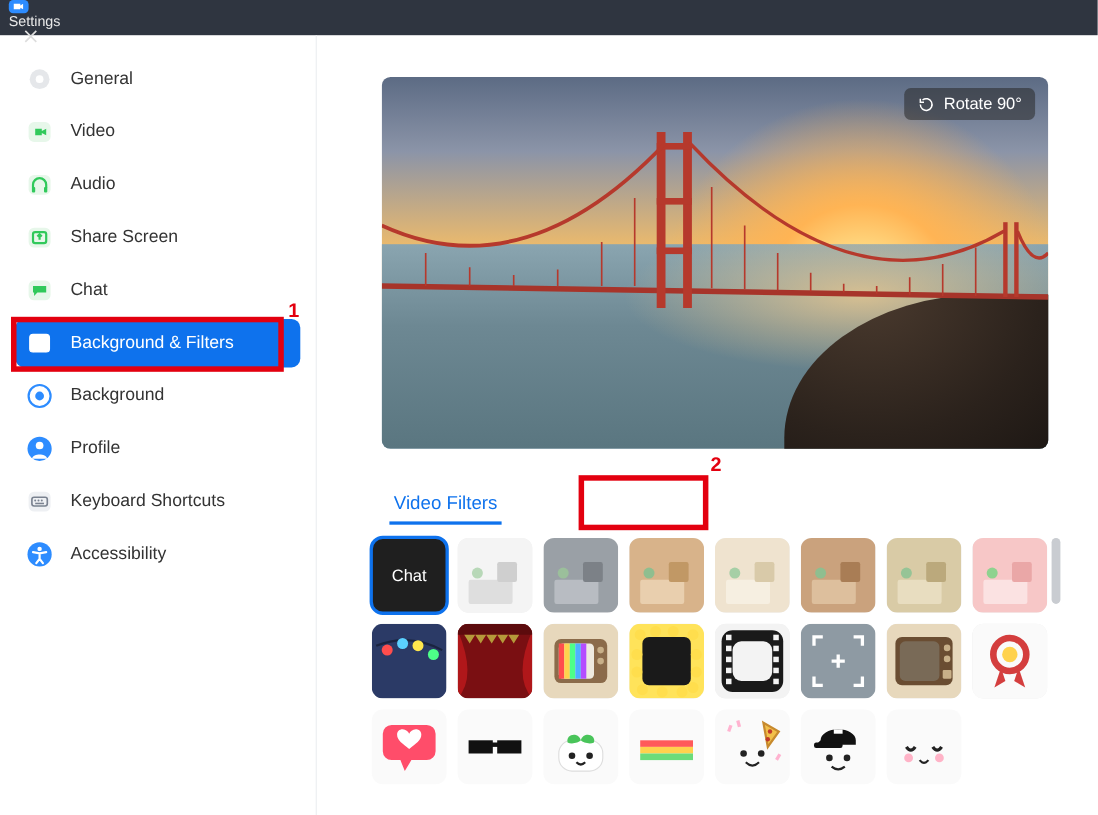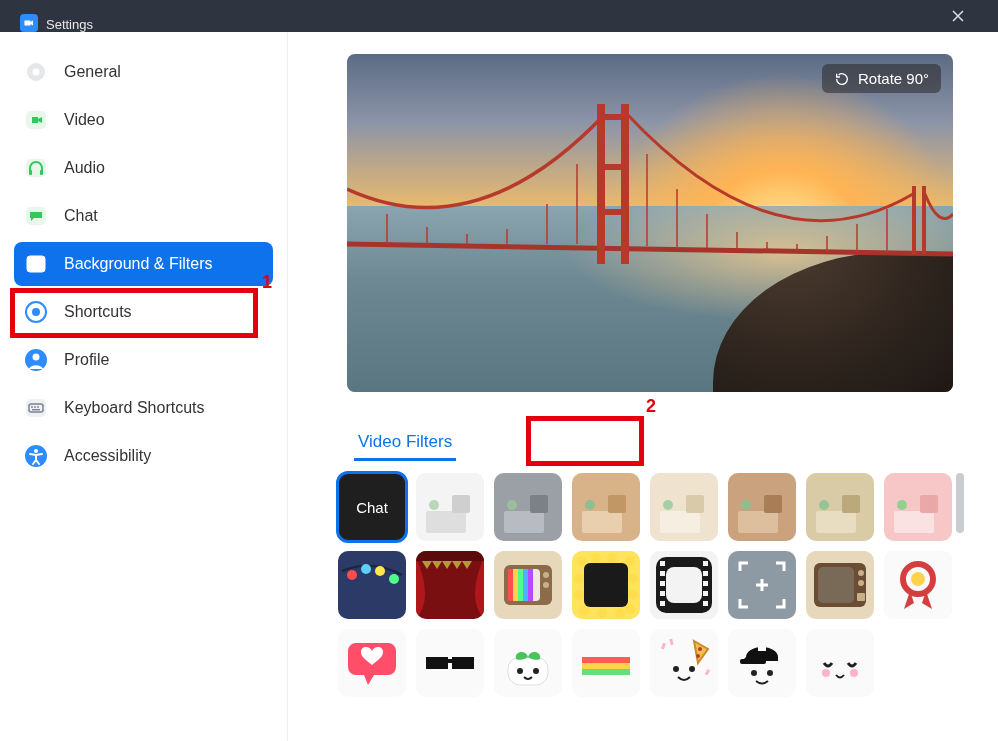--- a/index.html
+++ b/index.html
@@ -10,23 +10,24 @@
     height: 741px;
     overflow: hidden;
     font-size: 14px;
     color: #222;
   }
   .titlebar {
     height: 32px;
     background: #2f3540;
     color: #e8e8e8;
     display: flex;
-    align-items: flex-end;
-    padding: 0 20px;
+    align-items: flex-start;
+    padding: 0 8px;
     width: 100%;
+    flex-direction: column;
   }
   .titlebar .app-icon {
     width: 18px; height: 18px;
     background: #2d8cff;
     border-radius: 4px;
     display: flex; align-items: center; justify-content: center;
     margin-right: 8px;
   }
   .titlebar .app-icon svg { width: 12px; height: 12px; fill: #fff; }
   .titlebar .title { flex: 0 0 auto; font-size: 13px; }
@@ -83,21 +84,21 @@
     flex: 1;
     padding: 22px 34px 10px 48px;
     position: relative;
   }
   .preview {
     position: relative;
     width: 606px;
     height: 338px;
     border-radius: 8px;
     overflow: hidden;
-    margin: 0 auto;
+    margin: 16px auto;
   }
   .preview .sky {
     position: absolute; inset:0;
     background:
       radial-gradient(circle at 72% 60%, #fff8d8 0%, #ffe08a 8%, #ffb454 18%, rgba(255,140,60,0) 38%),
       linear-gradient(180deg,#5c6b84 0%, #8b94a8 20%, #e9b96e 45%, #f4c276 55%, #9cb6c8 65%);
   }
   .preview .water {
     position:absolute; left:0; right:0; bottom:0; height:55%;
     background:
@@ -224,20 +225,30 @@
         <svg viewBox="0 0 24 24" width="24" height="24">
             <rect x="2" y="3" width="20" height="18" rx="5" fill="#e7f7ea"></rect>
             <path d="M6 15v-3a6 6 0 0 1 12 0v3" stroke="#31c95b" stroke-width="2" fill="none"></path>
             <rect x="5" y="14" width="3" height="5" rx="1" fill="#31c95b"></rect>
             <rect x="16" y="14" width="3" height="5" rx="1" fill="#31c95b"></rect>
           </svg>
       </span>
       <span>Audio</span>
     </div>
 
+    <div class="side-item">
+      <span class="icn">
+        <svg viewBox="0 0 24 24" width="24" height="24">
+            <rect x="2" y="3" width="20" height="18" rx="5" fill="#e7f7ea"></rect>
+            <rect x="6" y="7" width="12" height="10" rx="2" fill="none" stroke="#31c95b" stroke-width="2"></rect>
+            <path d="M12 9v5 M10 11l2-2 2 2" stroke="#31c95b" stroke-width="2" fill="none"></path>
+          </svg>
+      </span>
+      <span>Share Screen</span>
+    </div>
 
     <div class="side-item">
       <span class="icn">
         <svg viewBox="0 0 24 24" width="24" height="24">
             <rect x="2" y="3" width="20" height="18" rx="5" fill="#e7f7ea"></rect>
             <path d="M6 8h12v6H10l-3 3v-3H6z" fill="#31c95b"></path>
           </svg>
       </span>
       <span>Chat</span>
     </div>
@@ -253,21 +264,21 @@
       <span>Background &amp; Filters</span>
     </div>
 
     <div class="side-item">
       <span class="icn">
         <svg viewBox="0 0 24 24" width="24" height="24">
             <circle cx="12" cy="12" r="10" fill="none" stroke="#2d8cff" stroke-width="2"></circle>
             <circle cx="12" cy="12" r="4" fill="#2d8cff"></circle>
           </svg>
       </span>
-      <span>Shortcuts</span>
+      <span>Background</span>
     </div>
 
     <div class="side-item">
       <span class="icn">
         <svg viewBox="0 0 24 24" width="24" height="24">
             <circle cx="12" cy="12" r="11" fill="#2d8cff"></circle>
             <circle cx="12" cy="9" r="3.5" fill="#fff"></circle>
             <path d="M5 21c1.5-5 12.5-5 14 0" fill="#fff"></path>
           </svg>
       </span>

